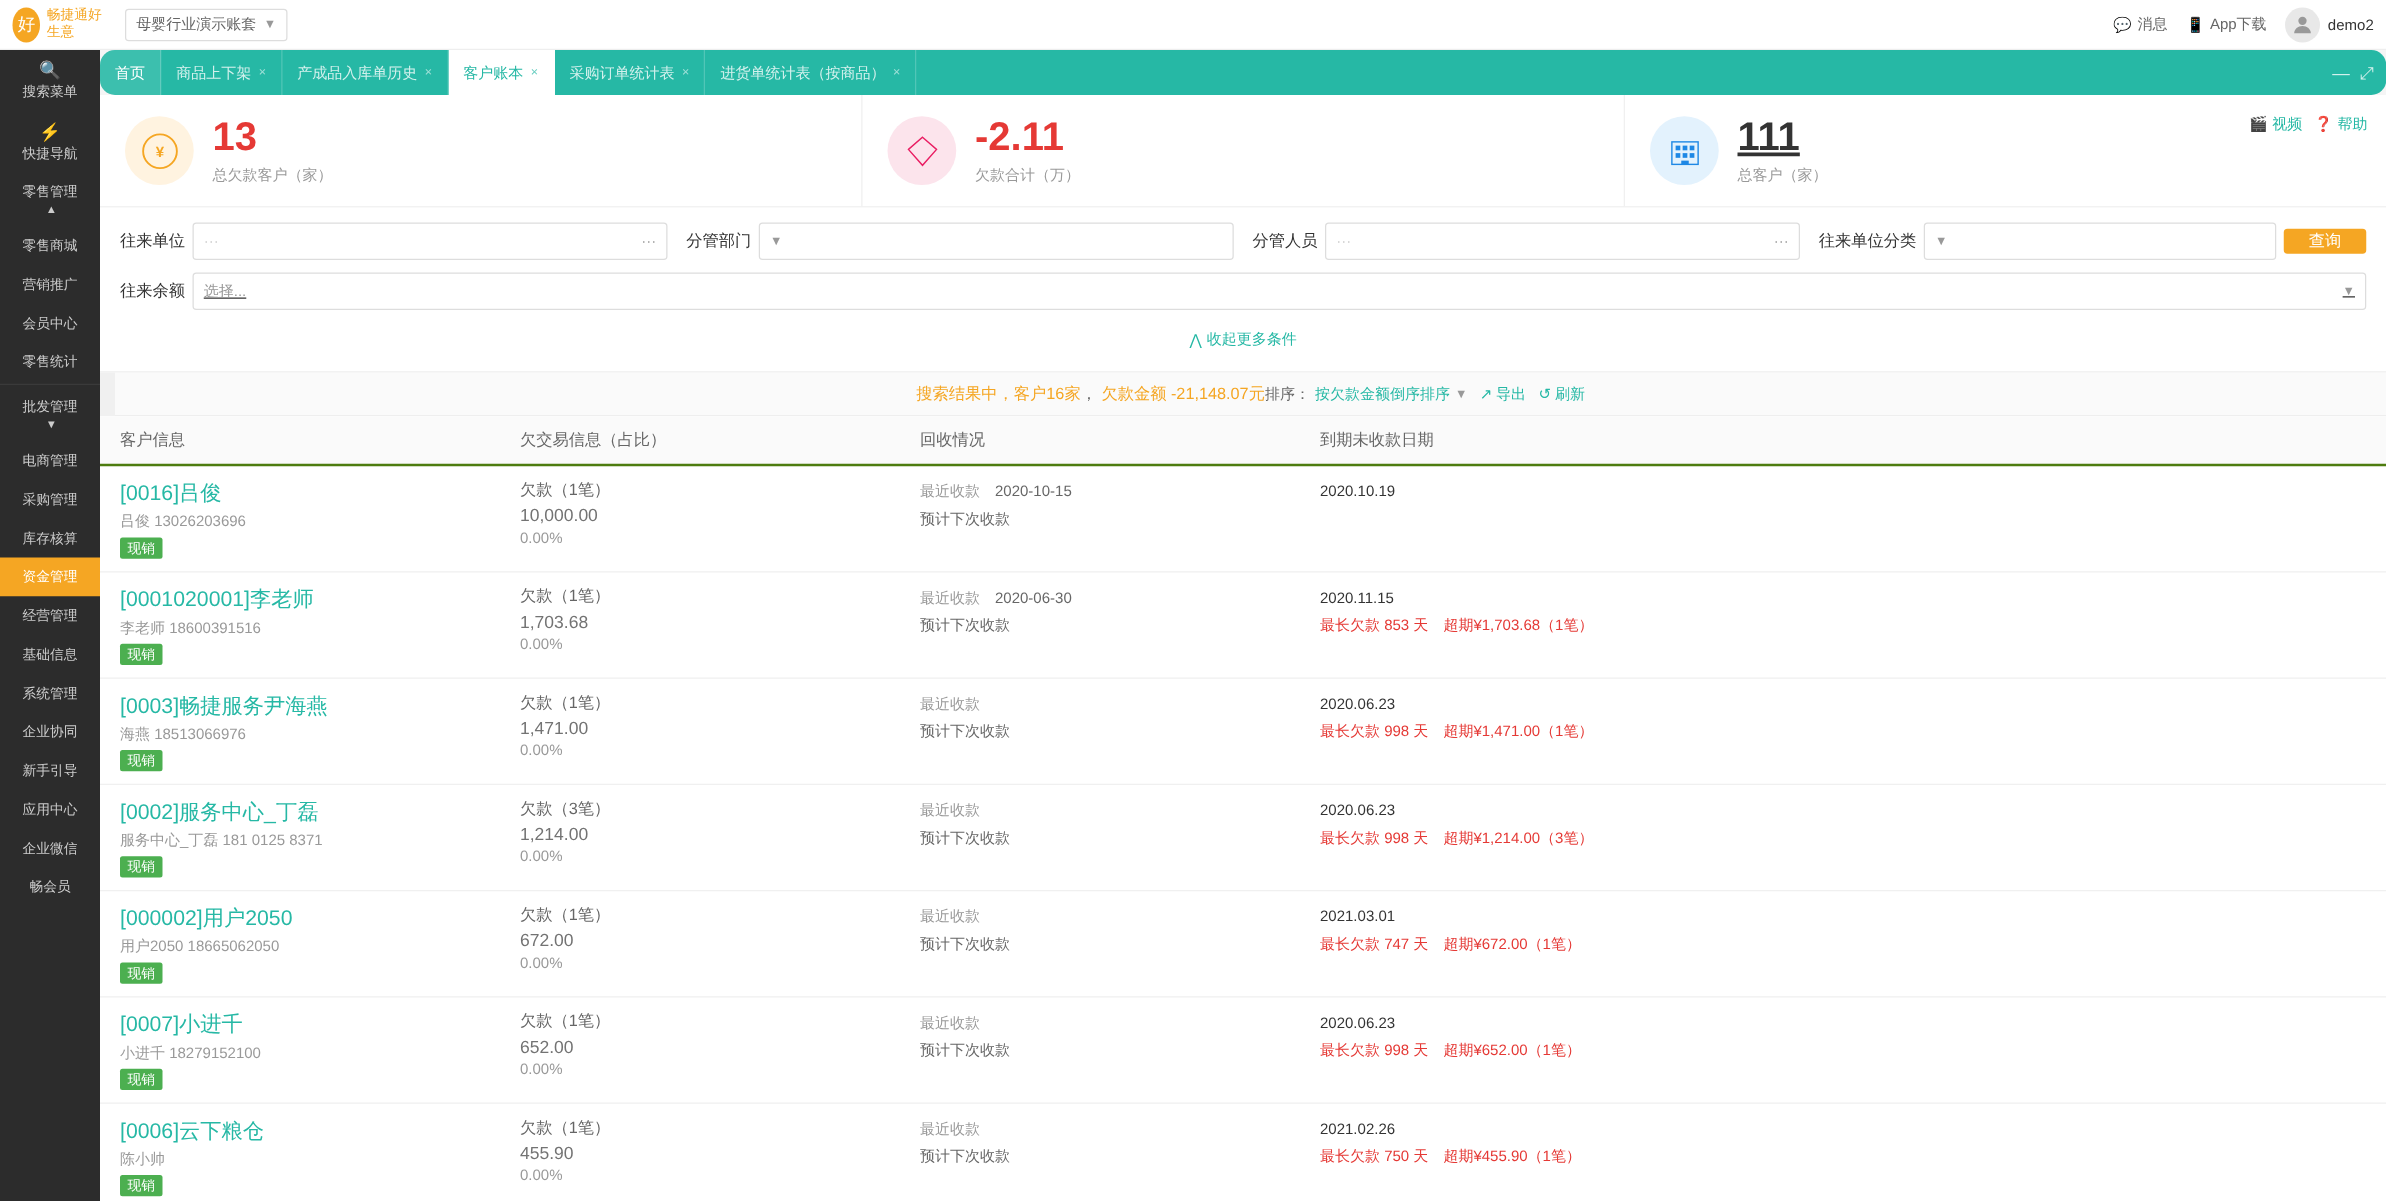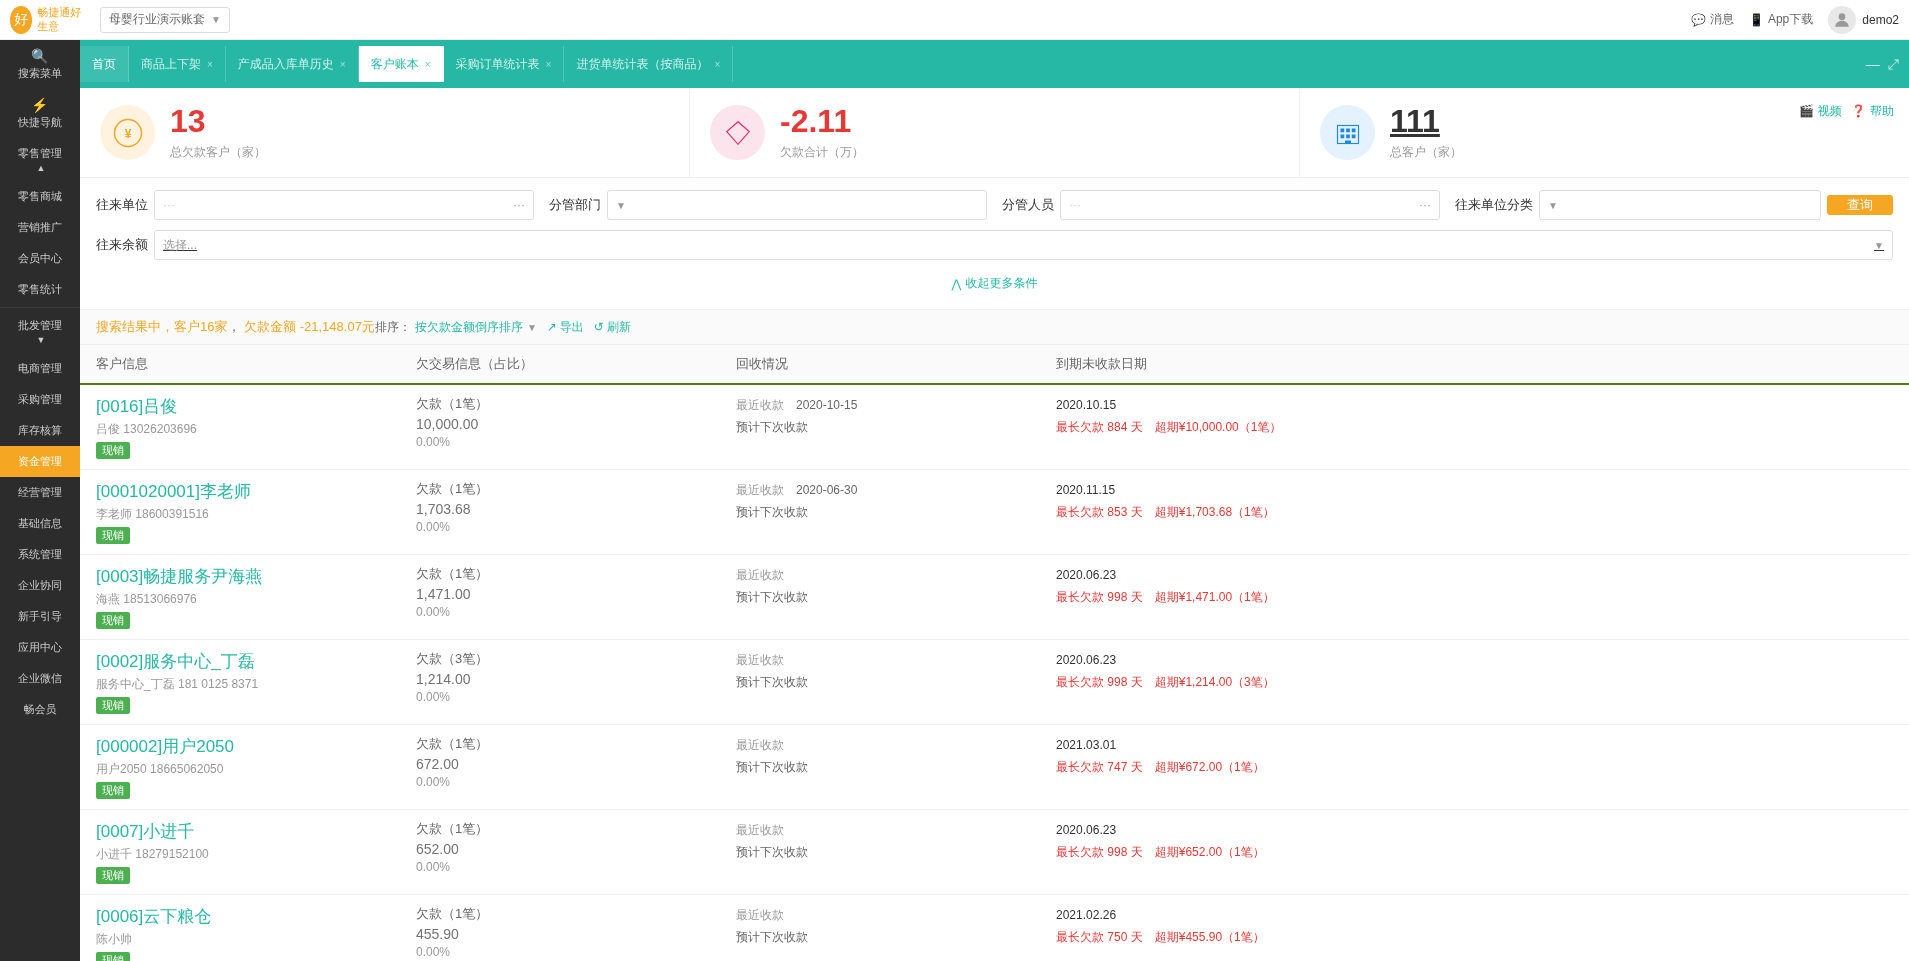--- a/index.html
+++ b/index.html
@@ -27,21 +27,21 @@
     
     .sidebar { width: 80px; background: #2c2c2c; flex-shrink: 0; overflow-y: auto; }
     .sidebar-item { padding: 8px 5px; text-align: center; font-size: 11px; color: #ccc; cursor: pointer; position: relative; }
     .sidebar-item.active { background: #f5a623; color: #fff; }
     .sidebar-item .arrow { font-size: 9px; margin-left: 2px; }
     .sidebar-divider { height: 1px; background: #3a3a3a; margin: 2px 0; }
 
     
     .tab-bar {
       background: #26b8a5; display: flex; align-items: center;
-      height: 48px; overflow-x: auto; flex-shrink: 0;
+      height: 36px; overflow-x: auto; flex-shrink: 0; border-radius: 12px;
     }
     .tab-item {
       display: flex; align-items: center; padding: 0 12px; height: 36px;
       font-size: 12px; color: rgba(255,255,255,0.8); cursor: pointer;
       white-space: nowrap; border-right: 1px solid rgba(255,255,255,0.2);
       flex-shrink: 0;
     }
     .tab-item.home { background: rgba(255,255,255,0.1); color: #fff; }
     .tab-item.active { background: #fff; color: #26b8a5; font-weight: 500; }
     .tab-close { margin-left: 6px; font-size: 10px; color: inherit; opacity: 0.7; }
@@ -89,21 +89,22 @@
       background: #f5a623; color: #fff; border: none; padding: 0 20px;
       height: 20px; border-radius: 3px; cursor: pointer; font-size: 13px;
     }
     .collapse-row { display: flex; justify-content: center; padding: 5px 0; }
     .collapse-btn { font-size: 12px; color: #26b8a5; cursor: pointer; display: flex; align-items: center; gap: 4px; }
 
     
     .result-bar {
       background: #fafafa; padding: 8px 16px;
       border-bottom: 1px solid #eee; display: flex; align-items: center;
-      justify-content: flex-start;
+      justify-content: center;
+      margin-left: 12px;
     }
     .result-info { font-size: 13px; color: #666; }
     .result-info span { color: #f5a623; }
     .result-actions { display: flex; align-items: center; gap: 10px; font-size: 12px; color: #666; }
     .result-sort { display: flex; align-items: center; gap: 4px; }
     .result-action-btn { display: flex; align-items: center; gap: 3px; cursor: pointer; color: #26b8a5; }
 
     
     .table-container { background: #fff; }
     .table-header-row {
@@ -420,22 +421,21 @@
           <div class="debt-info">
             <div class="debt-count">欠款（1笔）</div>
             <div class="debt-amount">10,000.00</div>
             <div class="debt-percent">0.00%</div>
           </div>
           <div class="recovery-info">
             <div><span class="recovery-label">最近收款</span>　<span>2020-10-15</span></div>
             <div><span>预计下次收款</span></div>
           </div>
           <div class="overdue-info">
-            <div class="overdue-date">2020.10.15</div>
-            <div><span class="overdue-days">最长欠款 884 天</span>　<span class="overdue-amount">超期¥10,000.00（1笔）</span></div>
+            <div class="overdue-date">2020.10.19</div>
           </div>
         </div>
 
         <div class="data-row">
           <div class="customer-info">
             <a class="customer-name">[0001020001]李老师</a>
             <div class="customer-detail">李老师  18600391516</div>
             <span class="customer-tag tag-green">现销</span>
           </div>
           <div class="debt-info">

